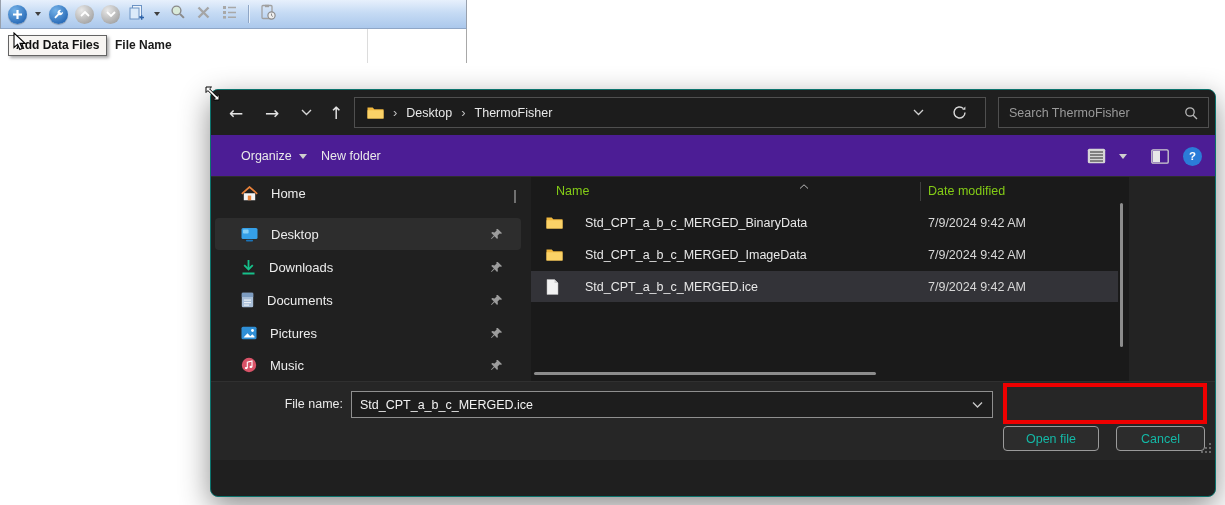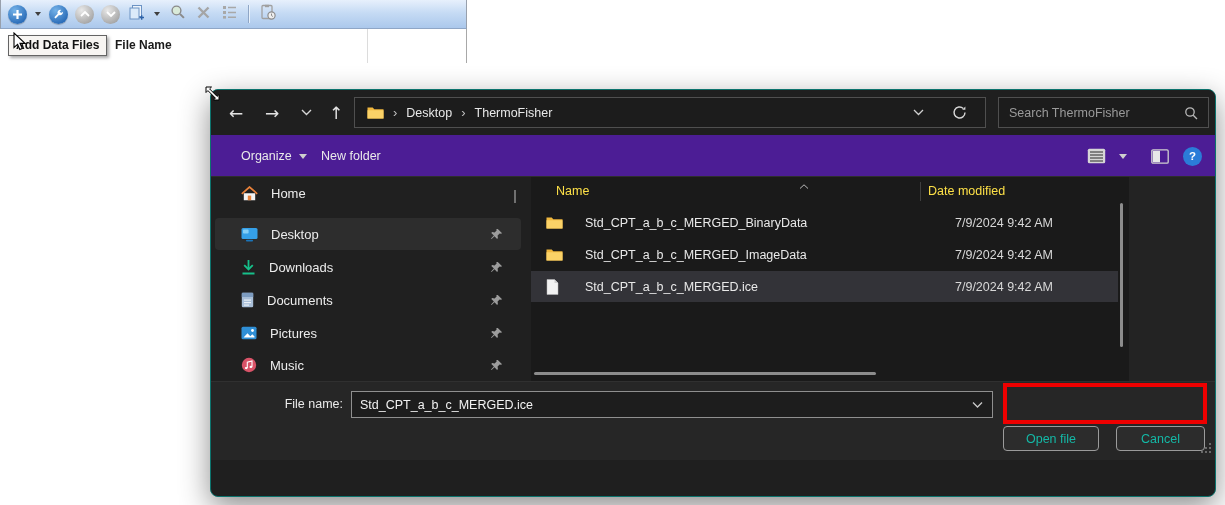--- a/index.html
+++ b/index.html
@@ -61,30 +61,30 @@
 
   .content { position:relative; height:204px; background:#202020; }
   .sidebar { position:absolute; left:0; top:0; width:318px; height:100%; }
   .sb-item { position:absolute; left:4px; width:306px; height:32px; display:flex; align-items:center;
              padding-left:26px; gap:13px; border-radius:4px; font-size:13px; color:#ececec; }
   .sb-item.selected { background:#2d2d2d; }
   .sb-pin { margin-left:auto; margin-right:18px; display:flex; }
   .sb-tick { position:absolute; right:13px; top:13px; width:2px; height:13px; background:#707070; }
 
   .filepane { position:absolute; left:320px; top:0; width:598px; height:100%; background:#1a1a1a; }
-  .fp-header { position:absolute; left:0; top:2px; width:100%; height:24px; font-size:12.5px; color:#fde047; }
+  .fp-header { position:absolute; left:0; top:2px; width:100%; height:24px; font-size:12.5px; color:#84cc16; }
   .fp-h-name { position:absolute; left:25px; top:5px; }
   .fp-sort { position:absolute; left:268px; top:-1px; }
   .fp-h-div { position:absolute; left:389px; top:3px; width:1px; height:19px; background:#3f3f3f; }
   .fp-h-date { position:absolute; left:397px; top:5px; }
   .fp-row { position:absolute; left:0; width:587px; height:31px; display:flex; align-items:center; font-size:12.5px; color:#e9e9e9; }
   .fp-row.selected { background:#333338; }
   .fp-ic { margin-left:15px; width:18px; display:flex; }
   .fp-name { margin-left:21px; }
-  .fp-date { position:absolute; left:397px; color:#d8d8d8;margin-left:27px; }
+  .fp-date { position:absolute; left:397px; color:#d8d8d8; }
   .v-scroll { position:absolute; left:909px; top:26px; width:3px; height:144px; background:#8c8c8c; border-radius:2px; }
   .h-scroll { position:absolute; left:323px; top:195px; width:342px; height:3px; background:#8c8c8c; border-radius:2px; }
   .right-strip { position:absolute; left:918px; top:0; width:88px; height:100%; background:#232323; }
 
   .footer { position:relative; height:79px; background:#262626; border-top:1px solid #303030; }
   .fn-label { position:absolute; left:0; top:15px; width:132px; text-align:right; font-size:12.5px; color:#eaeaea; }
   .fn-input { position:absolute; left:140px; top:9px; width:642px; height:27px; background:#1d1d1d;
               border:1px solid #8f8f8f; display:flex; align-items:center; padding:0 26px 0 8px; }
   .fn-input input { flex:1; background:transparent; border:none; outline:none; color:#f2f2f2; font-size:12.5px;
                     font-family:"Liberation Sans",sans-serif; }

